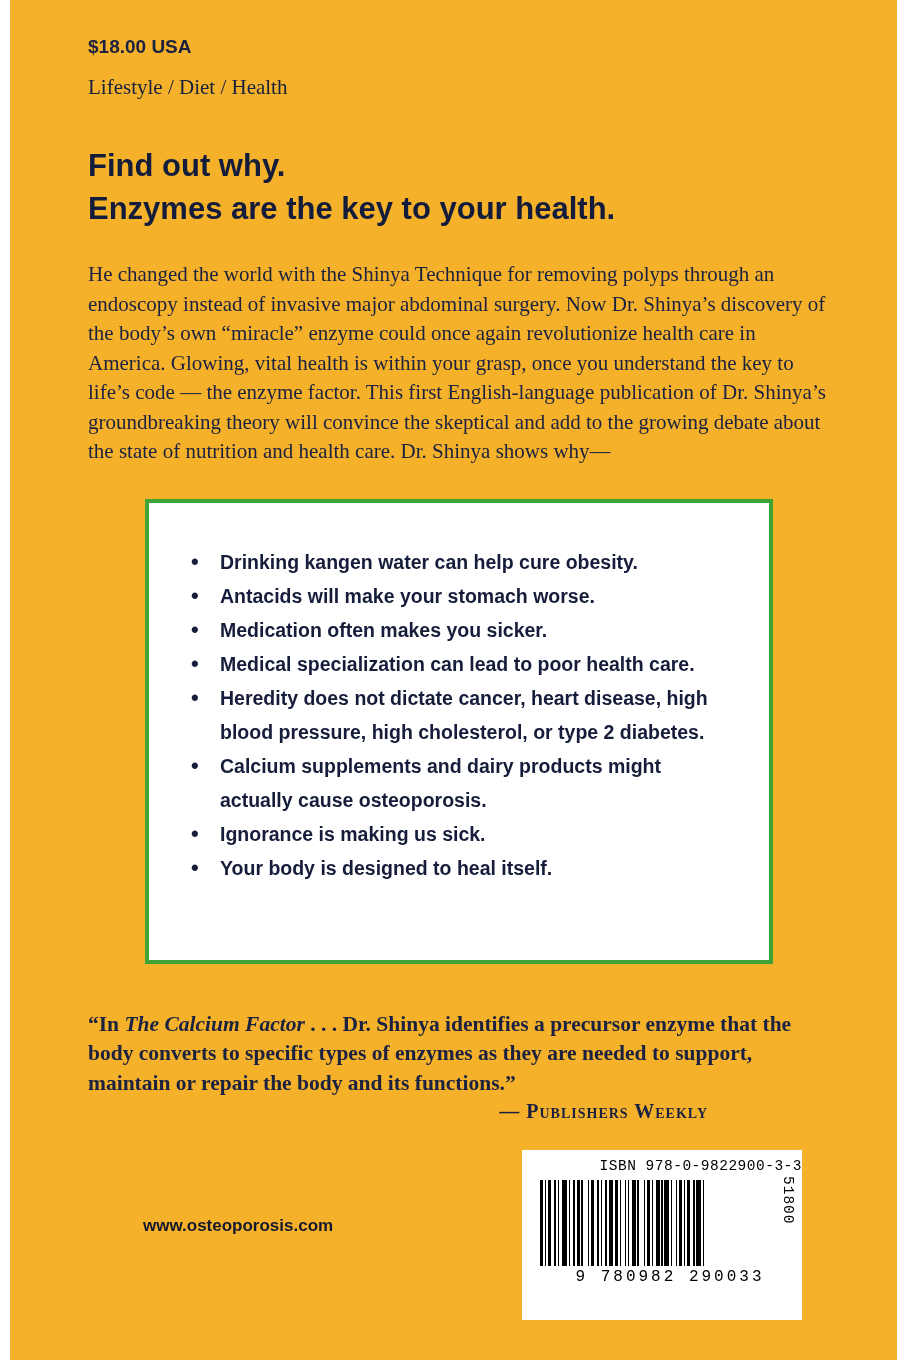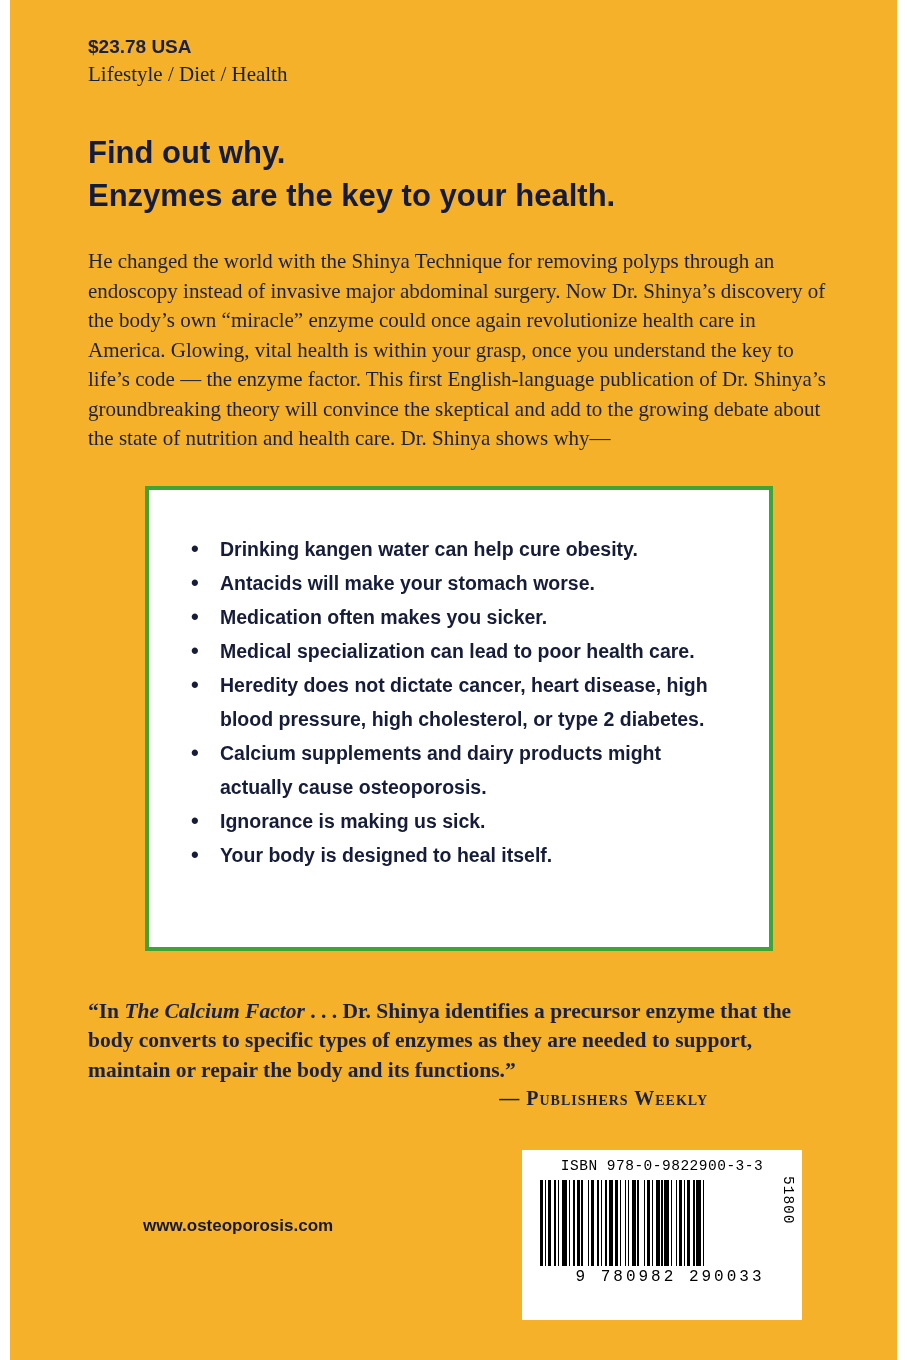--- a/index.html
+++ b/index.html
@@ -18,21 +18,21 @@
     padding: 36px 80px 0 78px;
   }
   .price {
     font-family: "Liberation Sans", sans-serif;
     font-weight: 700;
     font-size: 19px;
     color: #1B2140;
   }
   .category {
     font-size: 21px;
-    margin-top: 4px;
+    margin-top: 17px;
     color: #17203C;
   }
   .headline {
     margin-top: 44px;
     font-family: "Liberation Sans", sans-serif;
     font-weight: 700;
     font-size: 31px;
     line-height: 43px;
     color: #141C3C;
   }
@@ -97,21 +97,21 @@
   }
   .barcode-panel {
     position: absolute;
     left: 512px; top: 1150px;
     width: 280px; height: 170px;
     background: #ffffff;
   }
   .isbn {
     font-family: "Liberation Mono", monospace;
     font-size: 14.5px;
-    text-align: center;
+    text-align: right;
     margin-top: 8px;
     letter-spacing: 0.5px;
     color: #000;
   }
   .barcode-bars {
     display: flex;
     align-items: stretch;
     height: 86px;
     margin: 6px 34px 2px 18px;
   }
@@ -134,21 +134,21 @@
     font-size: 14.5px;
     letter-spacing: 1px;
     color: #000;
   }
 </style>
 </head>
 <body>
 
 <div class="cover">
 
-  <div class="price">$23.78 USA</div>
+  <div class="price">$18.00 USA</div>
   <div class="category">Lifestyle / Diet / Health</div>
 
   <div class="headline">
     <span style="display:block">Find out why.</span>
     <span style="display:block">Enzymes are the key to your health.</span>
   </div>
 
   <p class="intro">He changed the world with the Shinya Technique for removing polyps through an endoscopy instead of invasive major abdominal surgery. Now Dr. Shinya’s discovery of the body’s own “miracle” enzyme could once again revolutionize health care in America. Glowing, vital health is within your grasp, once you understand the key to life’s code — the enzyme factor. This first English-language publication of Dr. Shinya’s groundbreaking theory will convince the skeptical and add to the growing debate about the state of nutrition and health care. Dr. Shinya shows why—</p>
 
   <div class="highlights-box">

